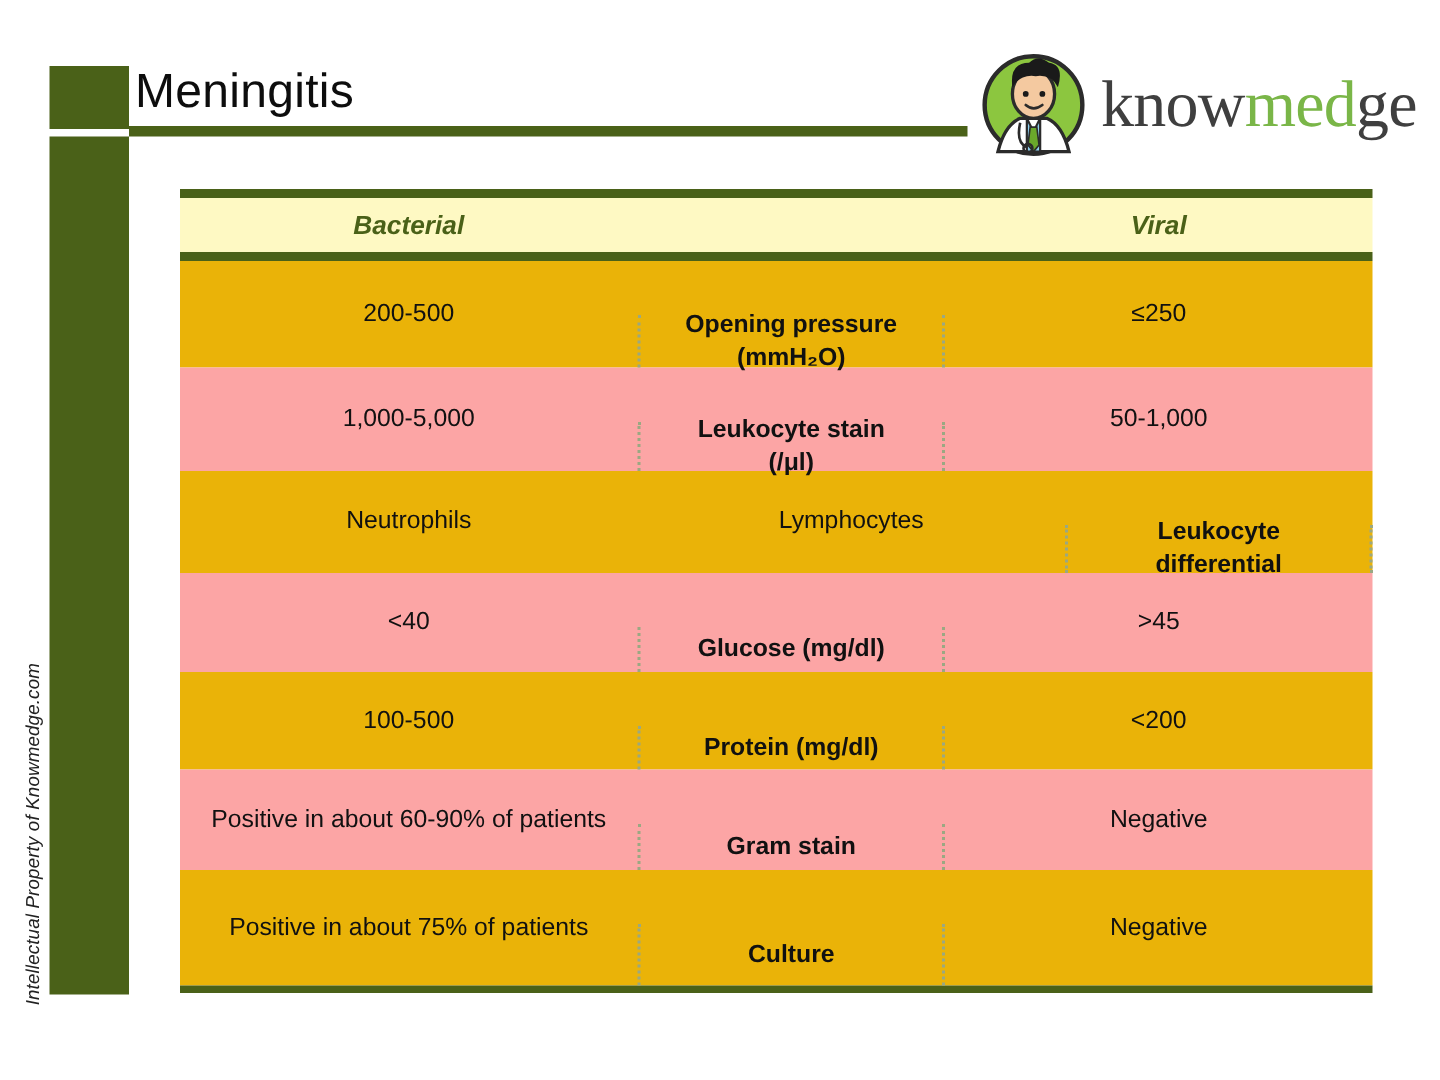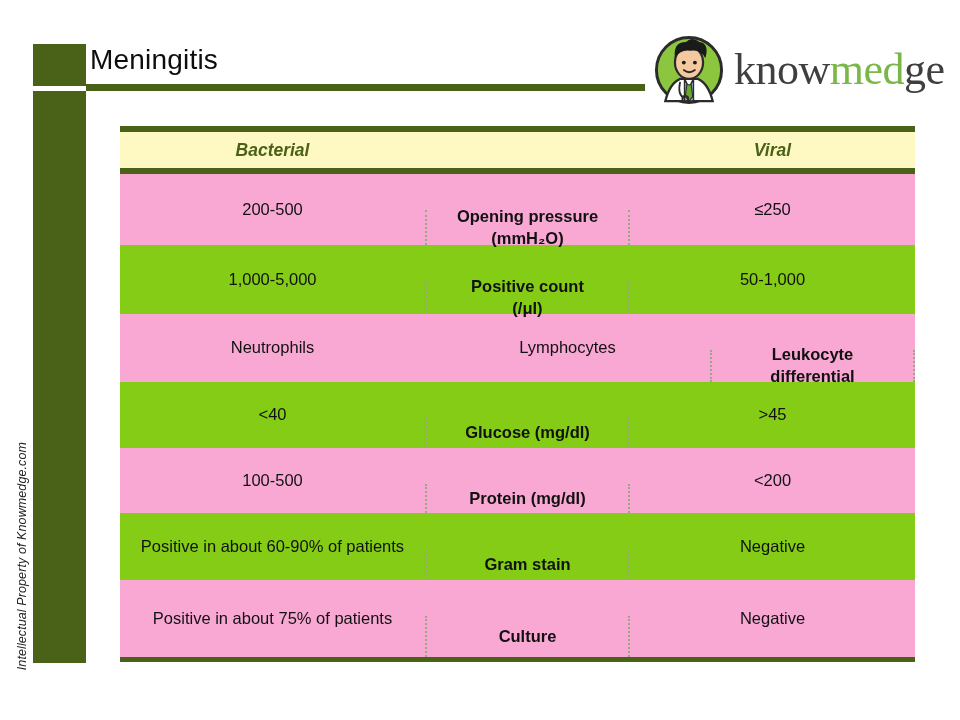--- a/index.html
+++ b/index.html
@@ -51,21 +51,21 @@
     color: #222222;
     white-space: nowrap;
     letter-spacing: 0.1px;
   }
 
   
   .page-title {
     position: absolute;
     left: 90px;
     top: 40px;
-    font-size: 28px;
+    font-size: 32px;
     color: #0d0d0d;
     font-weight: normal;
     letter-spacing: 0.2px;
     line-height: 40px;
   }
   .title-rule {
     position: absolute;
     left: 86px;
     top: 84px;
     width: 559px;
@@ -115,22 +115,22 @@
     font-size: 17.5px;
     font-weight: bold;
     font-style: italic;
     color: #4a6118;
   }
 
   .data-row {
     display: flex;
     align-items: stretch;
   }
-  .data-row.shade-a { background: #f9a8d4; }
-  .data-row.shade-b { background: #84cc16; }
+  .data-row.shade-a { background: #eab308; }
+  .data-row.shade-b { background: #fca5a5; }
 
   .cell {
     display: flex;
     align-items: center;
     justify-content: center;
     text-align: center;
     font-size: 16.5px;
     color: #111111;
     line-height: 1.32;
     padding: 6px 8px;
@@ -205,21 +205,21 @@
         <span>(mmH₂O)</span>
       </div>
     </div>
     <div class="cell col-right">≤250</div>
   </div>
 
   <div class="data-row shade-b" style="height:69px">
     <div class="cell col-left">1,000-5,000</div>
     <div class="cell col-mid">
       <div>
-        <span>Positive count</span><br>
+        <span>Leukocyte stain</span><br>
         <span>(/μl)</span>
       </div>
     </div>
     <div class="cell col-right">50-1,000</div>
   </div>
 
   <div class="data-row shade-a" style="height:68px">
     <div class="cell col-left">Neutrophils</div>
     <div class="cell col-right">Lymphocytes</div>
     <div class="cell col-mid">

